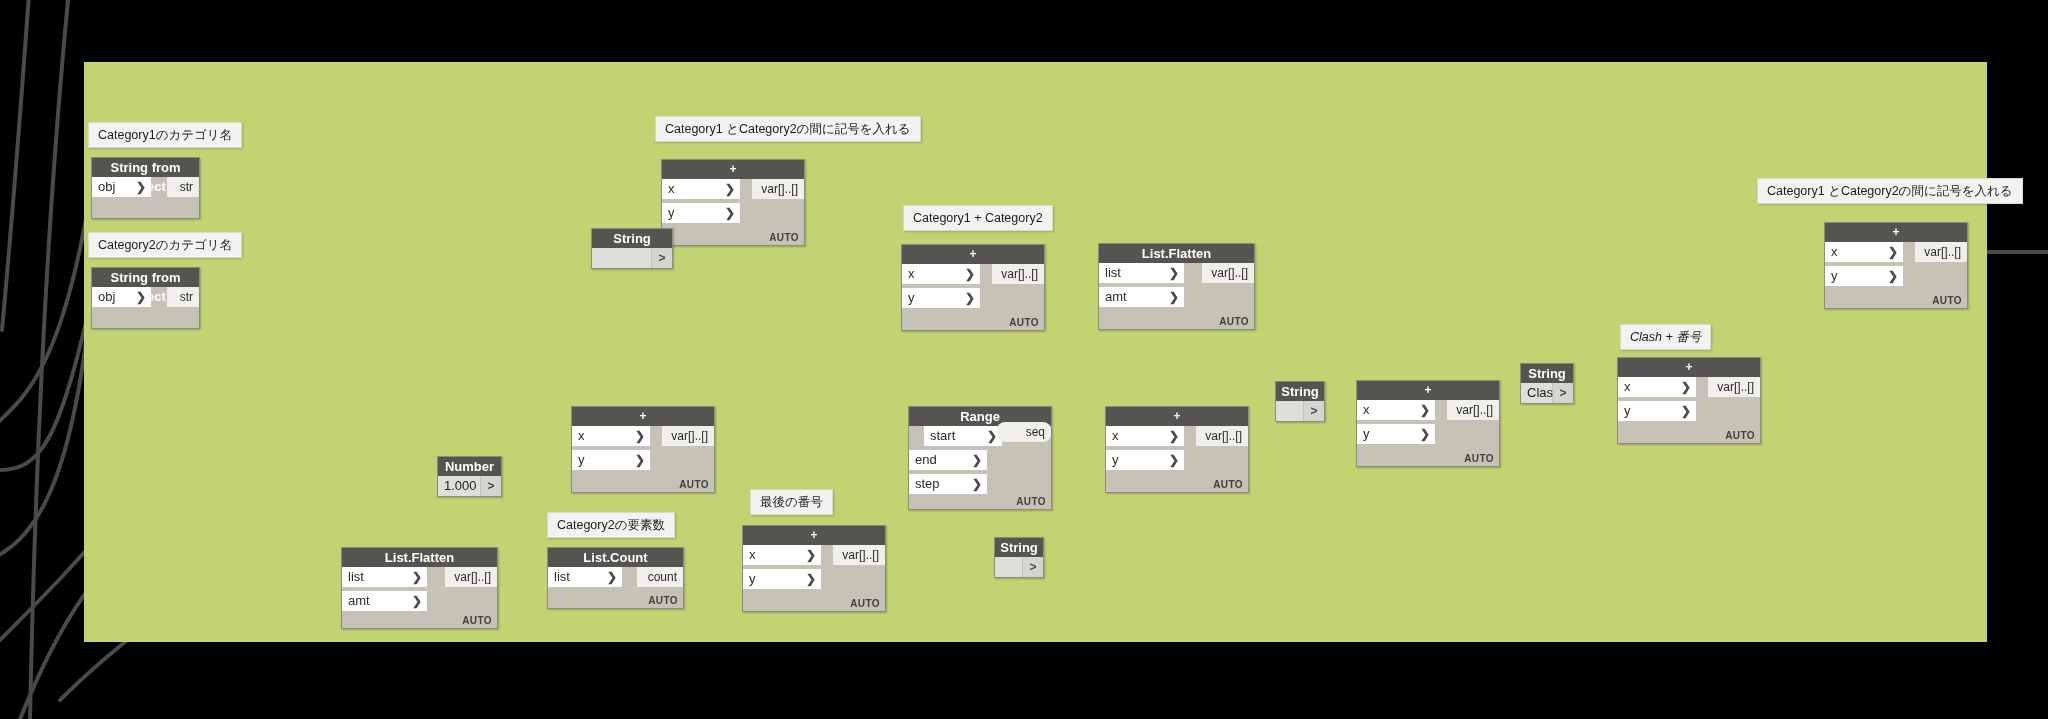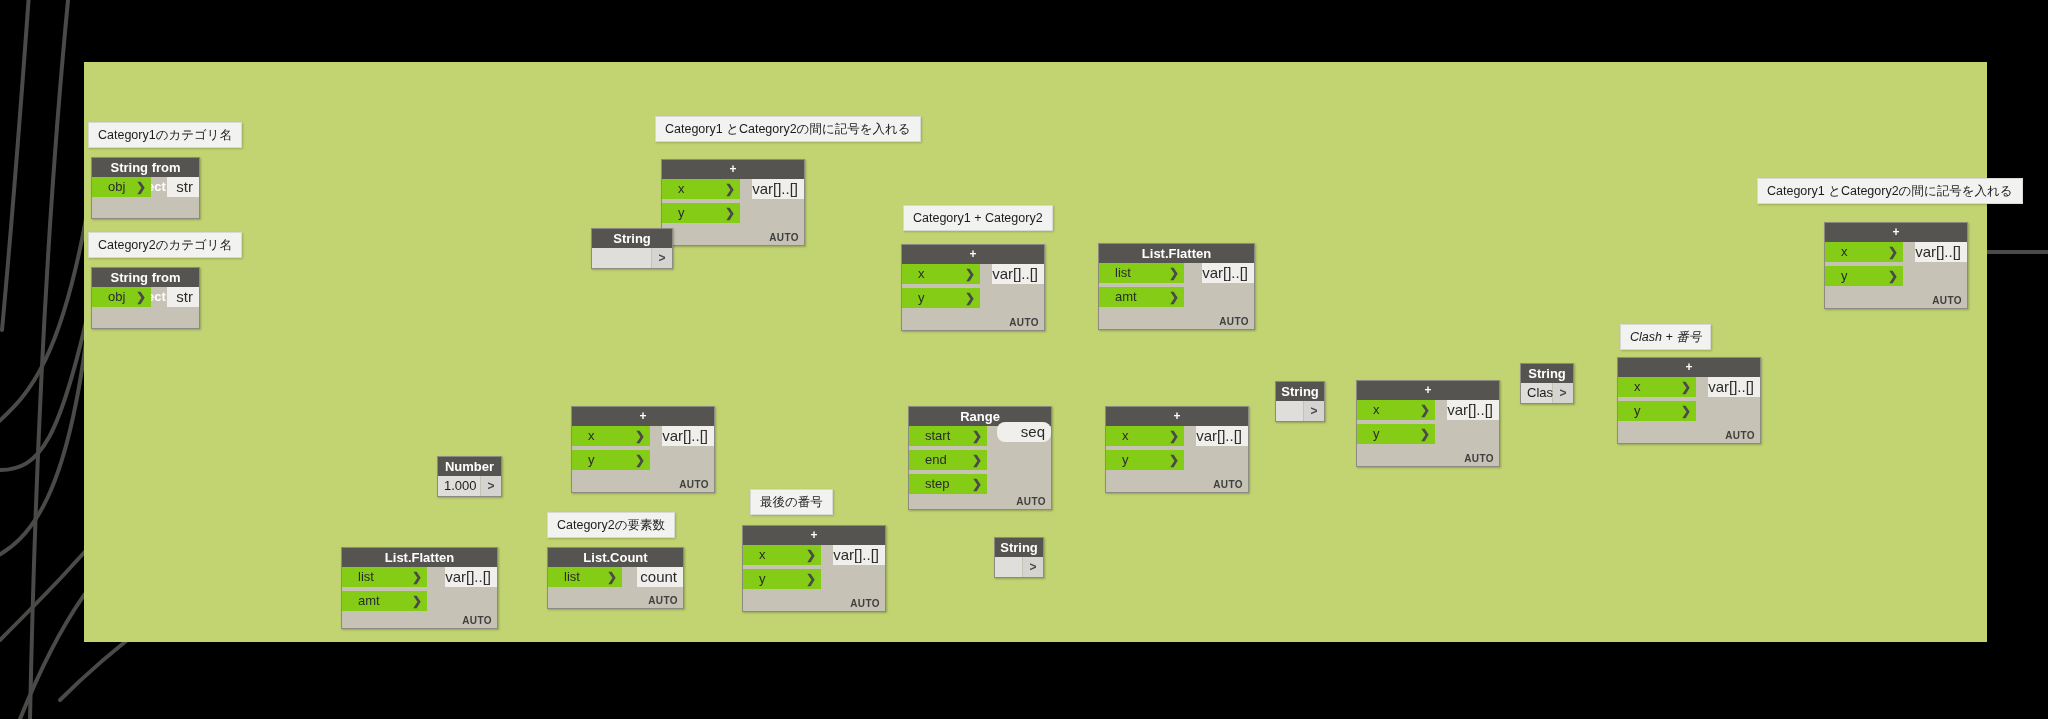--- a/index.html
+++ b/index.html
@@ -4,23 +4,23 @@
 <style>
   html,body{margin:0;padding:0;background:#000;}
   body{width:2048px;height:719px;overflow:hidden;font-family:"Liberation Sans",sans-serif;}
   #canvas{position:relative;width:2048px;height:719px;background:#000;overflow:hidden;}
   #wires{position:absolute;left:0;top:0;width:2048px;height:719px;}
   #group{position:absolute;left:84px;top:62px;width:1903px;height:580px;background:#c2d471;}
   #title{position:absolute;left:88px;top:68px;font-size:36px;color:#1a1a1a;font-weight:400;letter-spacing:.2px;}
   .node{position:absolute;background:#c7c2b6;border:1px solid #8d8a81;box-shadow:1px 1px 2px rgba(0,0,0,.25);}
   .nh{background:#565450;color:#fff;font-size:13px;font-weight:bold;text-align:center;line-height:19px;height:19px;}
   .nh.sym{font-weight:bold;font-size:12px;}
-  .pin{position:absolute;height:20px;line-height:20px;font-size:13px;color:#2b2b2b;background:#84cc16;padding-left:16px;box-sizing:border-box;}
+  .pin{position:absolute;height:20px;line-height:20px;font-size:13px;color:#2b2b2b;background:#ffffff;padding-left:6px;box-sizing:border-box;}
   .pin .car{position:absolute;right:5px;top:0;font-weight:bold;color:#4a4a4a;font-size:12px;}
-  .out{position:absolute;height:20px;line-height:20px;font-size:15px;color:#2b2b2b;background:#f0efeb;text-align:right;padding-right:6px;box-sizing:border-box;}
+  .out{position:absolute;height:20px;line-height:20px;font-size:12px;color:#2b2b2b;background:#f0efeb;text-align:right;padding-right:6px;box-sizing:border-box;}
   .auto{position:absolute;right:5px;bottom:2px;font-size:10px;font-weight:bold;color:#3f3f3f;letter-spacing:.4px;}
   .note{position:absolute;background:#f2f2f0;border:1px solid #d8d8d4;box-shadow:1px 1px 2px rgba(0,0,0,.2);font-size:12.5px;color:#1c1c1c;padding:5px 9px;white-space:nowrap;line-height:14px;}
   .sval{position:absolute;background:#e0dedb;font-size:13px;color:#1c1c1c;height:20px;line-height:20px;box-sizing:border-box;padding-left:6px;}
   .sgt{position:absolute;background:#d6d4d0;height:20px;line-height:20px;width:20px;text-align:center;font-size:12px;font-weight:bold;color:#4a4a4a;box-sizing:border-box;}
 </style>
 </head>
 <body>
 
 <div id="canvas">
 
@@ -114,21 +114,21 @@
     </div>
     <div class="node" style="left: 571px; top: 406px; width: 142px; height: 85px;">
       <div class="nh sym">+</div>
       <div class="pin" style="top: 19px; left: 0px; width: 78px;"><span>x</span><span class="car">❯</span></div>
       <div class="pin" style="top: 43px; left: 0px; width: 78px;"><span>y</span><span class="car">❯</span></div>
       <div class="out" style="top: 19px; right: 0px; width: 52px;">var[]..[]</div>
       <div class="auto">AUTO</div>
     </div>
     <div class="node" style="left: 908px; top: 406px; width: 142px; height: 102px;">
       <div class="nh">Range</div>
-      <div class="pin" style="top: 19px; left: 0px; width: 78px;"><span>start</span><span class="car">❯</span></div>
+      <div class="pin" style="top: 19px; left: 15px; width: 78px;"><span>start</span><span class="car">❯</span></div>
       <div class="pin" style="top: 43px; left: 0px; width: 78px;"><span>end</span><span class="car">❯</span></div>
       <div class="pin" style="top: 67px; left: 0px; width: 78px;"><span>step</span><span class="car">❯</span></div>
       <div class="out" style="top: 15px; right: 0px; width: 54px; border-radius: 8px;">seq</div>
       <div class="auto">AUTO</div>
     </div>
     <div class="node" style="left: 1105px; top: 406px; width: 142px; height: 85px;">
       <div class="nh sym">+</div>
       <div class="pin" style="top: 19px; left: 0px; width: 78px;"><span>x</span><span class="car">❯</span></div>
       <div class="pin" style="top: 43px; left: 0px; width: 78px;"><span>y</span><span class="car">❯</span></div>
       <div class="out" style="top: 19px; right: 0px; width: 52px;">var[]..[]</div>

